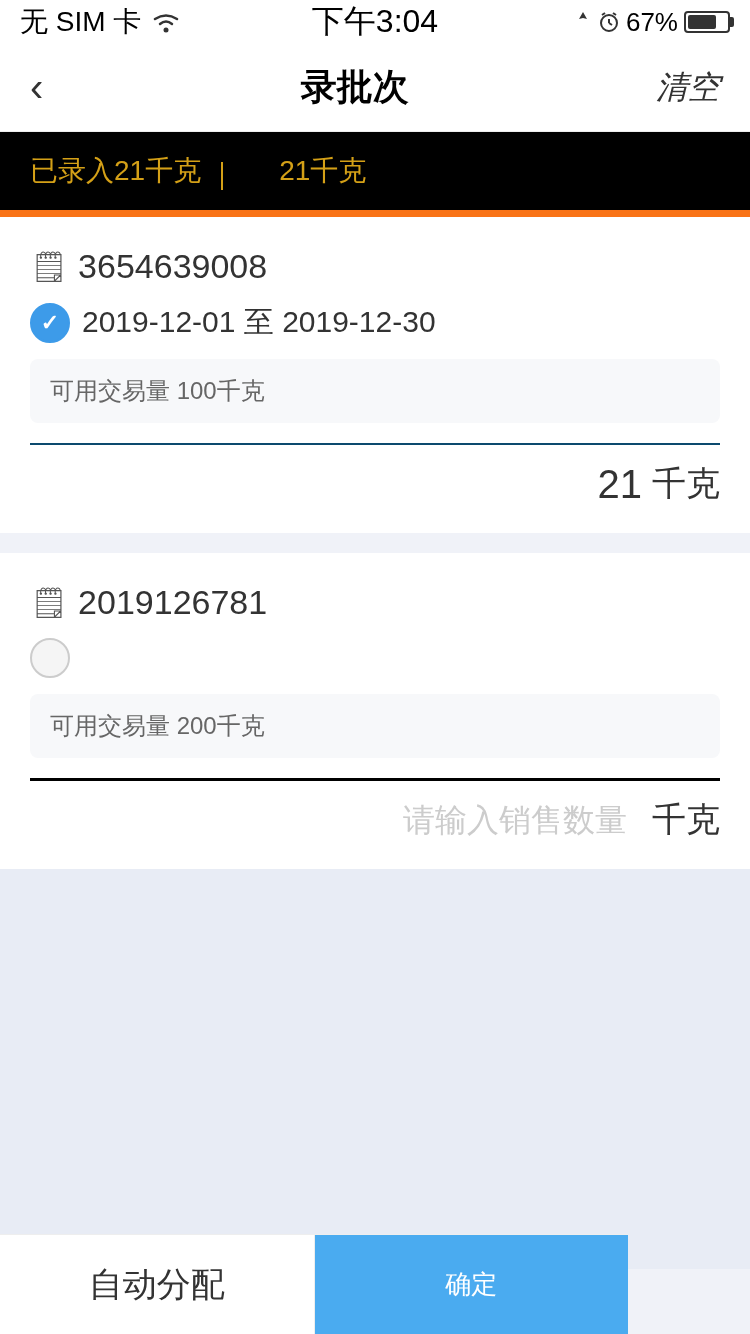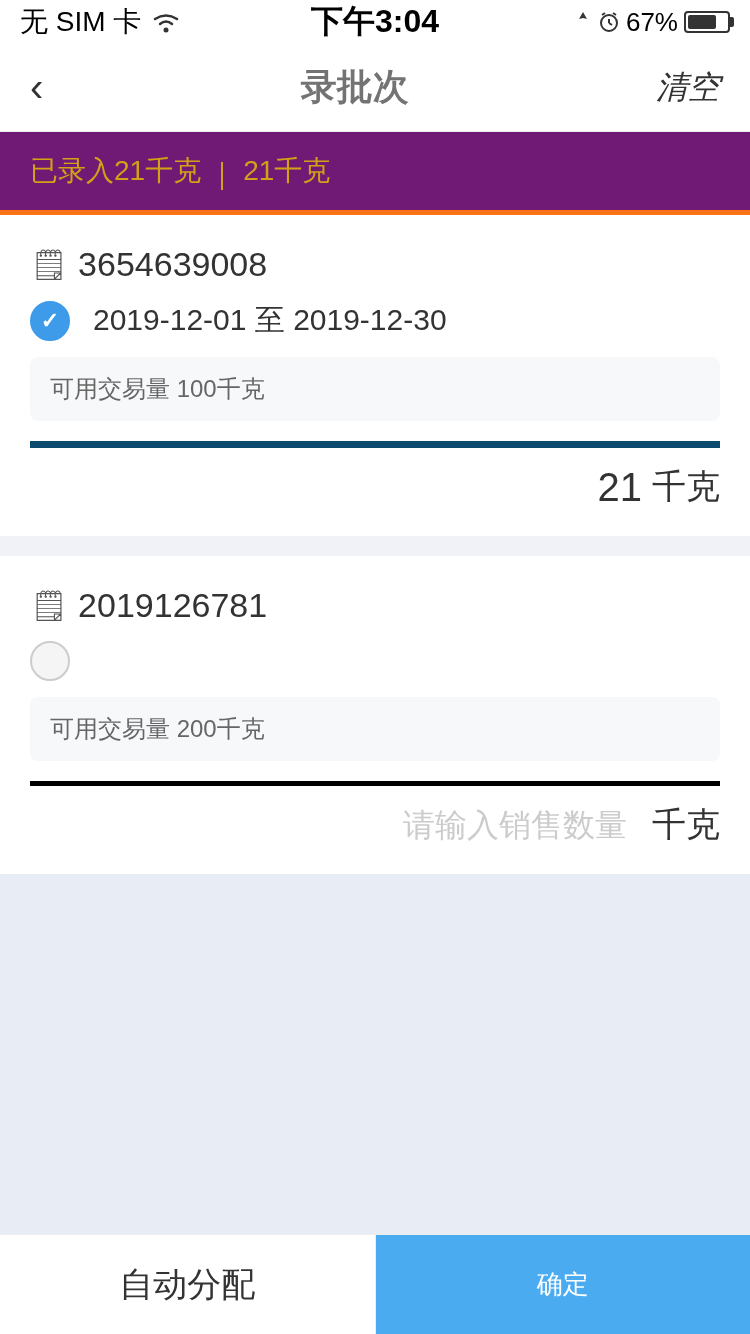--- a/index.html
+++ b/index.html
@@ -25,21 +25,21 @@
     }
     .status-left {
       display: flex;
       align-items: center;
       gap: 10px;
       font-size: 28px;
       font-weight: 500;
     }
     .status-center {
       font-size: 32px;
-      font-weight: 700;
+      font-weight: 400;
       position: absolute;
       left: 50%;
       transform: translateX(-50%);
     }
     .status-right {
       display: flex;
       align-items: center;
       gap: 6px;
       font-size: 26px;
     }
@@ -85,50 +85,51 @@
     .nav-back {
       font-size: 40px;
       color: #333;
       cursor: pointer;
       padding: 10px;
       margin-left: -10px;
     }
     .nav-title {
       font-size: 36px;
       font-weight: 600;
-      color: #737373;
+      color: #000000;
     }
     .nav-action {
       font-size: 32px;
       color: #333;
       cursor: pointer;
       font-style: italic;
     }
 
     
     .info-banner {
-      background: #701a75;
+      background: #000000;
       padding: 20px 30px;
       display: flex;
       align-items: flex-end;
       gap: 20px;
-      border-bottom: 5px solid #f97316;
+      border-bottom: 7px solid #f97316;
     }
     .info-recorded {
       font-size: 28px;
       color: #d4a017;
     }
     .info-divider {
       width: 2px;
       height: 28px;
       background: #d4a017;
     }
     .info-total {
       font-size: 28px;
       color: #d4a017;
+      margin-left: 36px;
     }
 
     
     .batch-card {
       background: #fff;
       margin-bottom: 0;
       padding: 30px 30px 10px 30px;
     }
 
     .batch-header {
@@ -143,21 +144,21 @@
     }
     .batch-id {
       font-size: 34px;
       color: #333;
       font-weight: 500;
     }
 
     .batch-date-row {
       display: flex;
       align-items: center;
-      gap: 23px;
+      gap: 12px;
       margin-bottom: 16px;
     }
     .radio-circle {
       width: 40px;
       height: 40px;
       border-radius: 50%;
       border: 2px solid #ccc;
       background: #f5f5f5;
       flex-shrink: 0;
       display: flex;
@@ -187,40 +188,40 @@
       color: #666;
       margin-bottom: 20px;
     }
 
     .batch-amount-row {
       display: flex;
       align-items: center;
       justify-content: flex-end;
       gap: 10px;
       padding: 16px 0;
-      border-top: 7px solid #0c4a6e;
+      border-top: 2px solid #0c4a6e;
     }
     .amount-value {
       font-size: 40px;
       color: #333;
       font-weight: 500;
     }
     .amount-unit {
       font-size: 34px;
       color: #333;
     }
 
     
     .input-amount-row {
       display: flex;
       align-items: center;
       justify-content: flex-end;
       gap: 10px;
       padding: 16px 0;
-      border-top: 5px solid #000000;
+      border-top: 3px solid #000000;
     }
     .amount-input {
       font-size: 32px;
       color: #ccc;
       text-align: right;
       border: none;
       outline: none;
       background: transparent;
       width: 300px;
     }
@@ -243,21 +244,21 @@
       background: #e8ecf5;
       flex: 1;
       min-height: 400px;
     }
 
     
     .footer {
       position: fixed;
       bottom: 0;
       left: 0;
-      width: 750px;
+      width: 628px;
       height: 100px;
       display: flex;
       background: #fff;
       border-top: 1px solid #eee;
     }
     .footer-auto {
       flex: 1;
       display: flex;
       align-items: center;
       justify-content: center;

